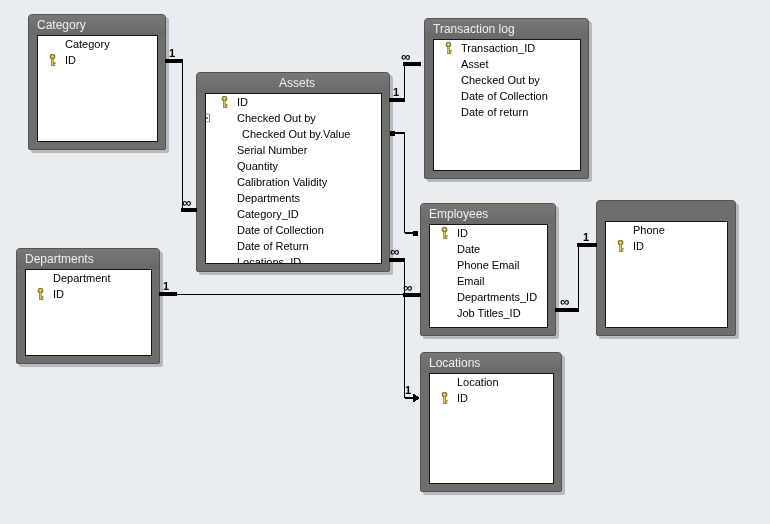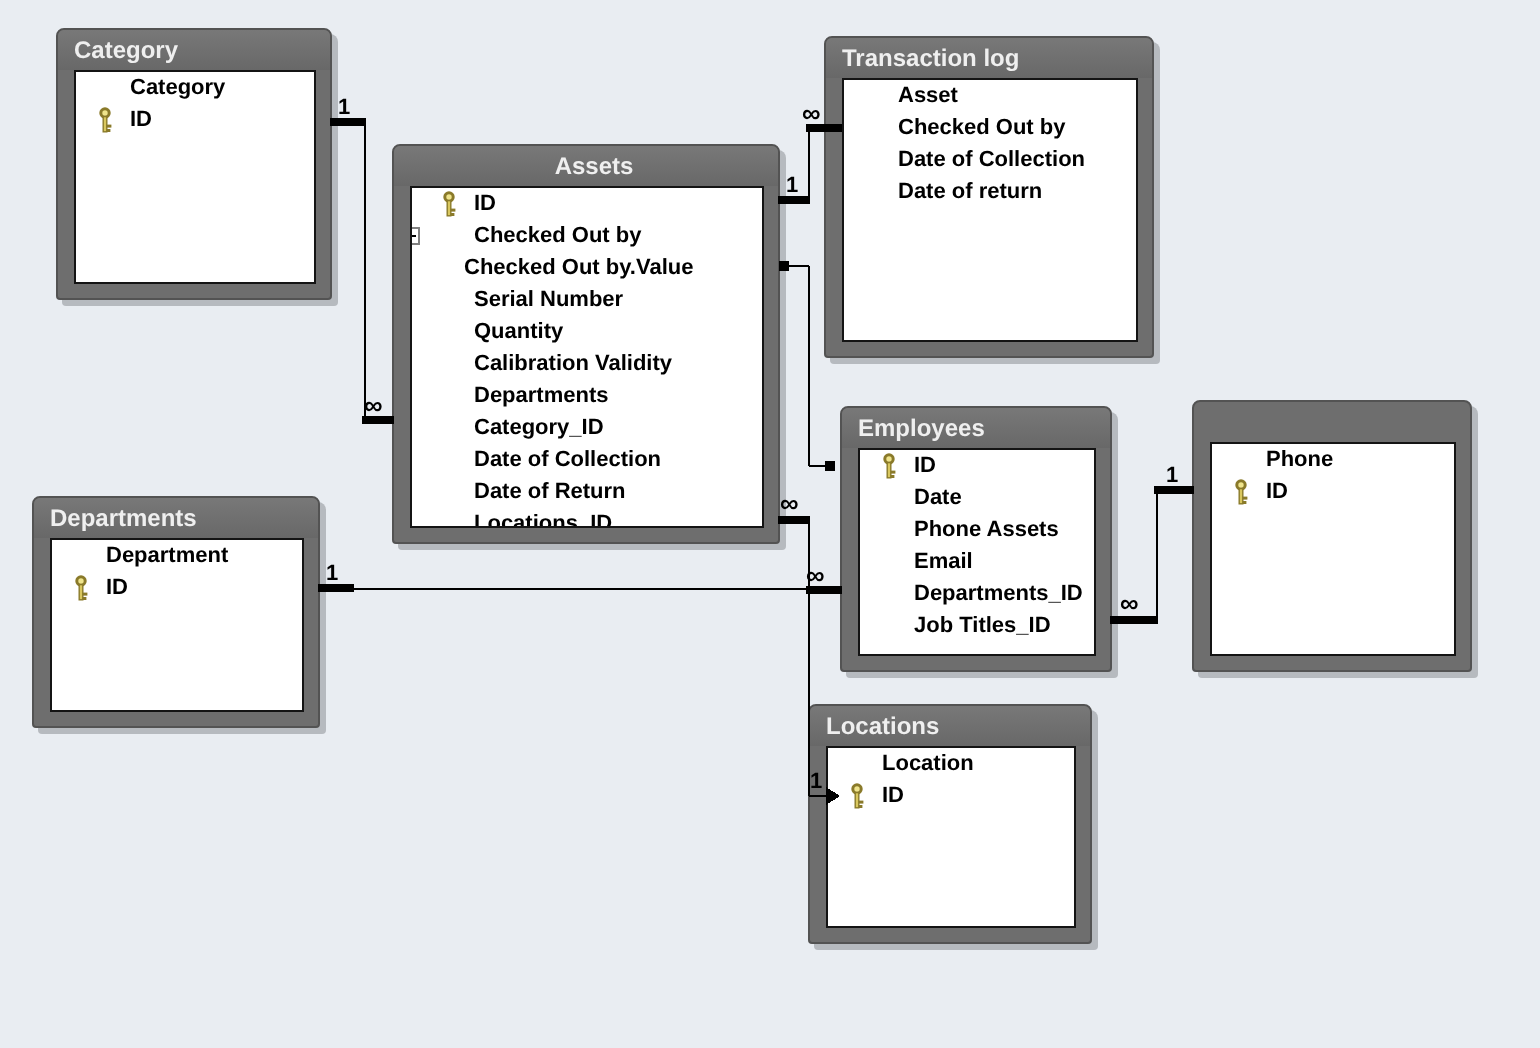--- a/index.html
+++ b/index.html
@@ -8,42 +8,41 @@
     background:#e9edf2;
     font-family:"Liberation Sans","DejaVu Sans",sans-serif;
   }
   .table{
     position:absolute;
     background:#6e6e6e;
     border:1px solid #535353;
     border-radius:4px 4px 2px 2px;
     box-shadow:3px 3px 0 #b6babf;
     box-sizing:border-box;
-    font-weight:bold;
   }
   .tbar{
     height:20px;line-height:20px;
     padding-left:8px;
     color:#efefef;font-size:12px;
     white-space:nowrap;overflow:hidden;
     border-radius:3px 3px 0 0;
     background:linear-gradient(#787878,#686868);
   }
   .fields{
     position:absolute;left:8px;right:7px;top:20px;bottom:7px;
     background:#ffffff;border:1px solid #141414;
     overflow:hidden;
   }
   .row{
     position:relative;height:16px;display:flex;align-items:center;
     padding-left:27px;font-size:11px;color:#000;
     white-space:nowrap;
   }
   .assets-fields .row{padding-left:31px;}
-  .assets-fields .row.indent{padding-left:26px;}
+  .assets-fields .row.indent{padding-left:36px;}
   .kicon{position:absolute;left:10px;top:50%;transform:translateY(-50%);line-height:0;}
   .assets-fields .kicon{left:14px;}
   .eicon{position:absolute;left:-5px;top:50%;transform:translateY(-50%);line-height:0;}
   .flabel{display:inline-block;}
   #overlay{position:absolute;left:0;top:0;pointer-events:none;}
   #overlay line{stroke:#000;}
   #overlay .thin{stroke-width:1.3px;}
   #overlay .bar{stroke-width:4px;}
   #overlay text{font-family:"Liberation Sans","DejaVu Sans",sans-serif;font-weight:bold;fill:#000;}
   #overlay .one{font-size:11px;}
@@ -114,23 +113,32 @@
         </div>
         <div class="row">
           <span class="flabel">Date of Return</span>
         </div>
         <div class="row">
           <span class="flabel">Locations_ID</span>
         </div>
       </div>
   </div>
 
-  <div class="table" style="left:412px;top:18px;width:165px;height:161px;">
+  <div class="table" style="left:424px;top:18px;width:165px;height:161px;">
     <div class="tbar">Transaction log</div>
     <div class="fields">
+        <div class="row">
+          <span class="kicon"><svg width="9" height="13" viewBox="0 0 9 13">
+              <circle cx="4.5" cy="3" r="2.1" fill="#efe48c" stroke="#8a7a2a" stroke-width="1.5"></circle>
+              <rect x="3.6" y="4.8" width="1.8" height="7.6" fill="#d9c75e" stroke="#8a7a2a" stroke-width="0.7"></rect>
+              <rect x="5.3" y="8.8" width="2.4" height="1.5" fill="#8a7a2a"></rect>
+              <rect x="5.3" y="11" width="1.9" height="1.5" fill="#8a7a2a"></rect>
+            </svg></span>
+          <span class="flabel">Transaction_ID</span>
+        </div>
         <div class="row">
           <span class="flabel">Asset</span>
         </div>
         <div class="row">
           <span class="flabel">Checked Out by</span>
         </div>
         <div class="row">
           <span class="flabel">Date of Collection</span>
         </div>
         <div class="row">
@@ -148,21 +156,21 @@
               <rect x="3.6" y="4.8" width="1.8" height="7.6" fill="#d9c75e" stroke="#8a7a2a" stroke-width="0.7"></rect>
               <rect x="5.3" y="8.8" width="2.4" height="1.5" fill="#8a7a2a"></rect>
               <rect x="5.3" y="11" width="1.9" height="1.5" fill="#8a7a2a"></rect>
             </svg></span>
           <span class="flabel">ID</span>
         </div>
         <div class="row">
           <span class="flabel">Date</span>
         </div>
         <div class="row">
-          <span class="flabel">Phone Assets</span>
+          <span class="flabel">Phone Email</span>
         </div>
         <div class="row">
           <span class="flabel">Email</span>
         </div>
         <div class="row">
           <span class="flabel">Departments_ID</span>
         </div>
         <div class="row">
           <span class="flabel">Job Titles_ID</span>
         </div>
@@ -197,21 +205,21 @@
               <circle cx="4.5" cy="3" r="2.1" fill="#efe48c" stroke="#8a7a2a" stroke-width="1.5"></circle>
               <rect x="3.6" y="4.8" width="1.8" height="7.6" fill="#d9c75e" stroke="#8a7a2a" stroke-width="0.7"></rect>
               <rect x="5.3" y="8.8" width="2.4" height="1.5" fill="#8a7a2a"></rect>
               <rect x="5.3" y="11" width="1.9" height="1.5" fill="#8a7a2a"></rect>
             </svg></span>
           <span class="flabel">ID</span>
         </div>
       </div>
   </div>
 
-  <div class="table" style="left:404px;top:352px;width:142px;height:120px;">
+  <div class="table" style="left:420px;top:352px;width:142px;height:140px;">
     <div class="tbar">Locations</div>
     <div class="fields">
         <div class="row">
           <span class="flabel">Location</span>
         </div>
         <div class="row">
           <span class="kicon"><svg width="9" height="13" viewBox="0 0 9 13">
               <circle cx="4.5" cy="3" r="2.1" fill="#efe48c" stroke="#8a7a2a" stroke-width="1.5"></circle>
               <rect x="3.6" y="4.8" width="1.8" height="7.6" fill="#d9c75e" stroke="#8a7a2a" stroke-width="0.7"></rect>
               <rect x="5.3" y="8.8" width="2.4" height="1.5" fill="#8a7a2a"></rect>

